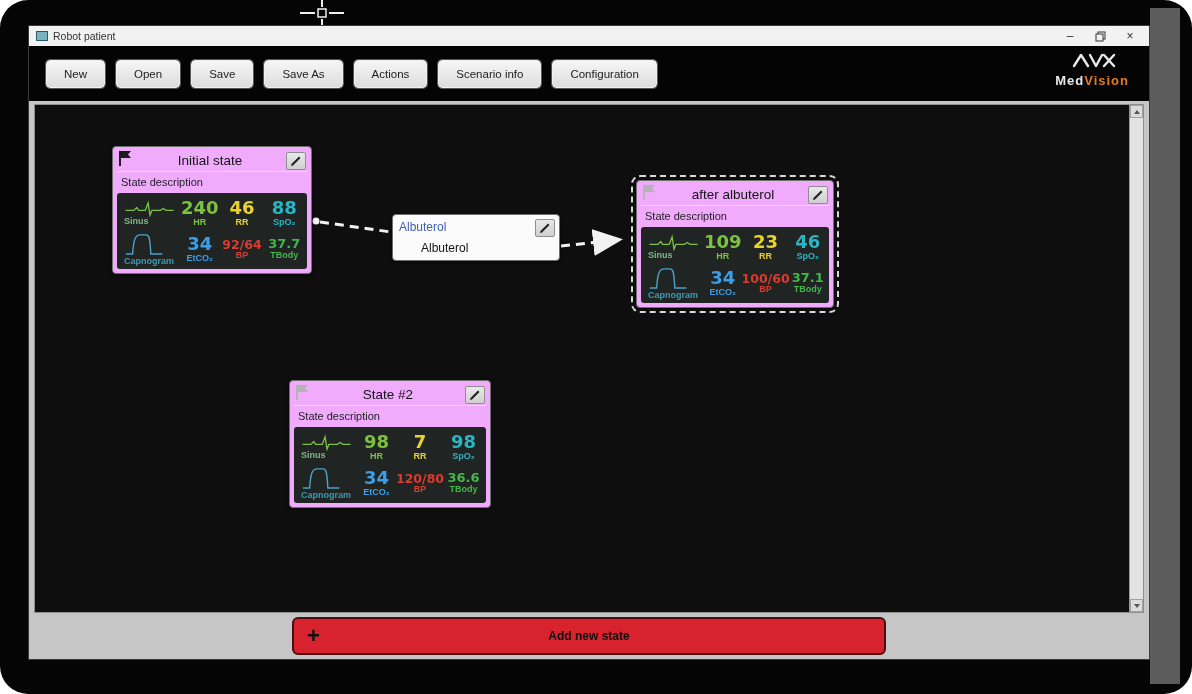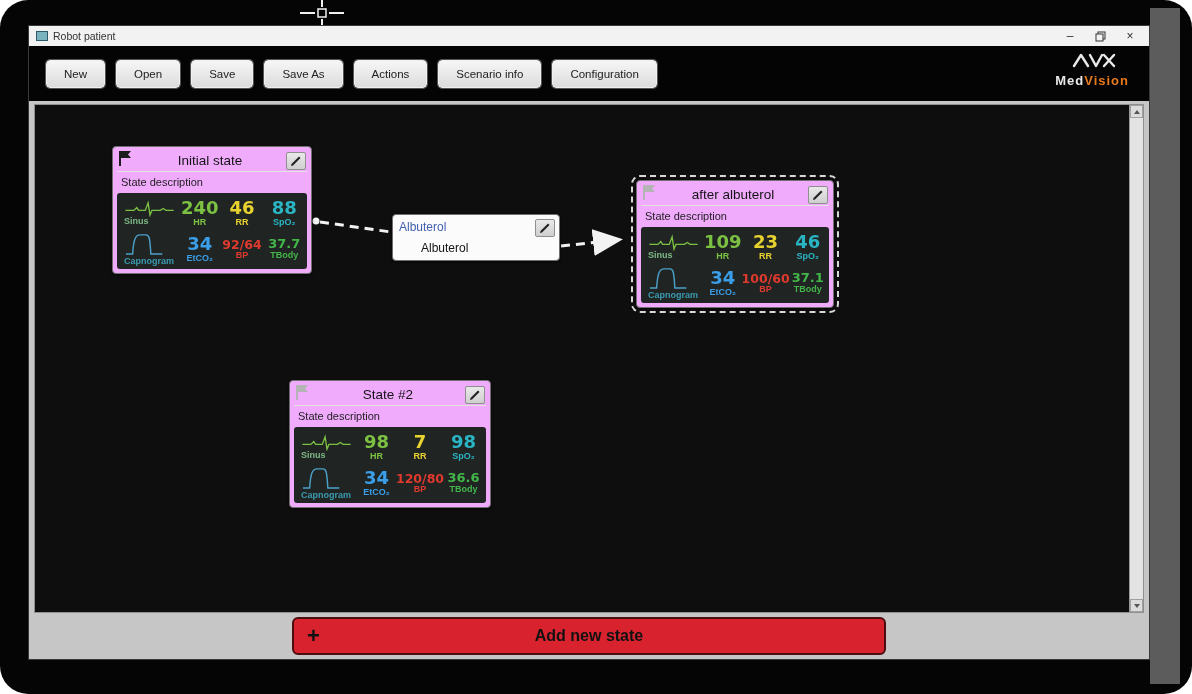--- a/index.html
+++ b/index.html
@@ -69,21 +69,21 @@
   .scroll-row { height:15px; display:flex; align-items:center; margin-top:0; flex:0 0 auto; background:#c6c6c6; padding-left:7px; }
   .zoom-slider { position:relative; width:104px; height:13px; flex:0 0 auto; }
   .zoom-track { position:absolute; left:0; right:0; top:6px; height:2px; background:#9c9c9c; border-bottom:1px solid #e8e8e8; }
   .zoom-handle { position:absolute; left:38px; top:0; width:9px; height:13px; background:#dcdcdc; border:1px solid #7f7f7f; }
   .zoom-label { font-size:10px; color:#3c3c3c; padding:0 10px 0 12px; flex:0 0 auto; }
   .hscroll { flex:1; height:13px; display:flex; align-items:stretch; margin-right:15px; }
   .hscroll-track { flex:1; background:#e0e0e0; border:1px solid #a2a2a2; border-left:none; }
   .add-zone { height:46px; display:flex; align-items:center; justify-content:center; flex:0 0 auto; }
   .add-btn { width:594px; height:38px; background:#d8232e; border:2px solid #4d0d10; border-radius:6px; display:flex; align-items:center; position:relative; }
   .add-plus { position:absolute; left:13px; font-size:22px; font-weight:bold; color:#111; line-height:1; }
-  .add-label { flex:1; text-align:center; font-size:16px; font-weight:bold; color:#111; }
+  .add-label { flex:1; text-align:center; font-size:12px; font-weight:bold; color:#111; }
 </style>
 </head>
 <body>
 
 <div class="monitor">
   <div class="bezel-strip"></div>
   <svg class="crosshair" width="48" height="28" viewBox="0 0 48 28">
     <g stroke="#f0f0f0" stroke-width="2" fill="none">
       <line x1="24" y1="0" x2="24" y2="7"></line>
         <line x1="24" y1="19" x2="24" y2="28"></line>

